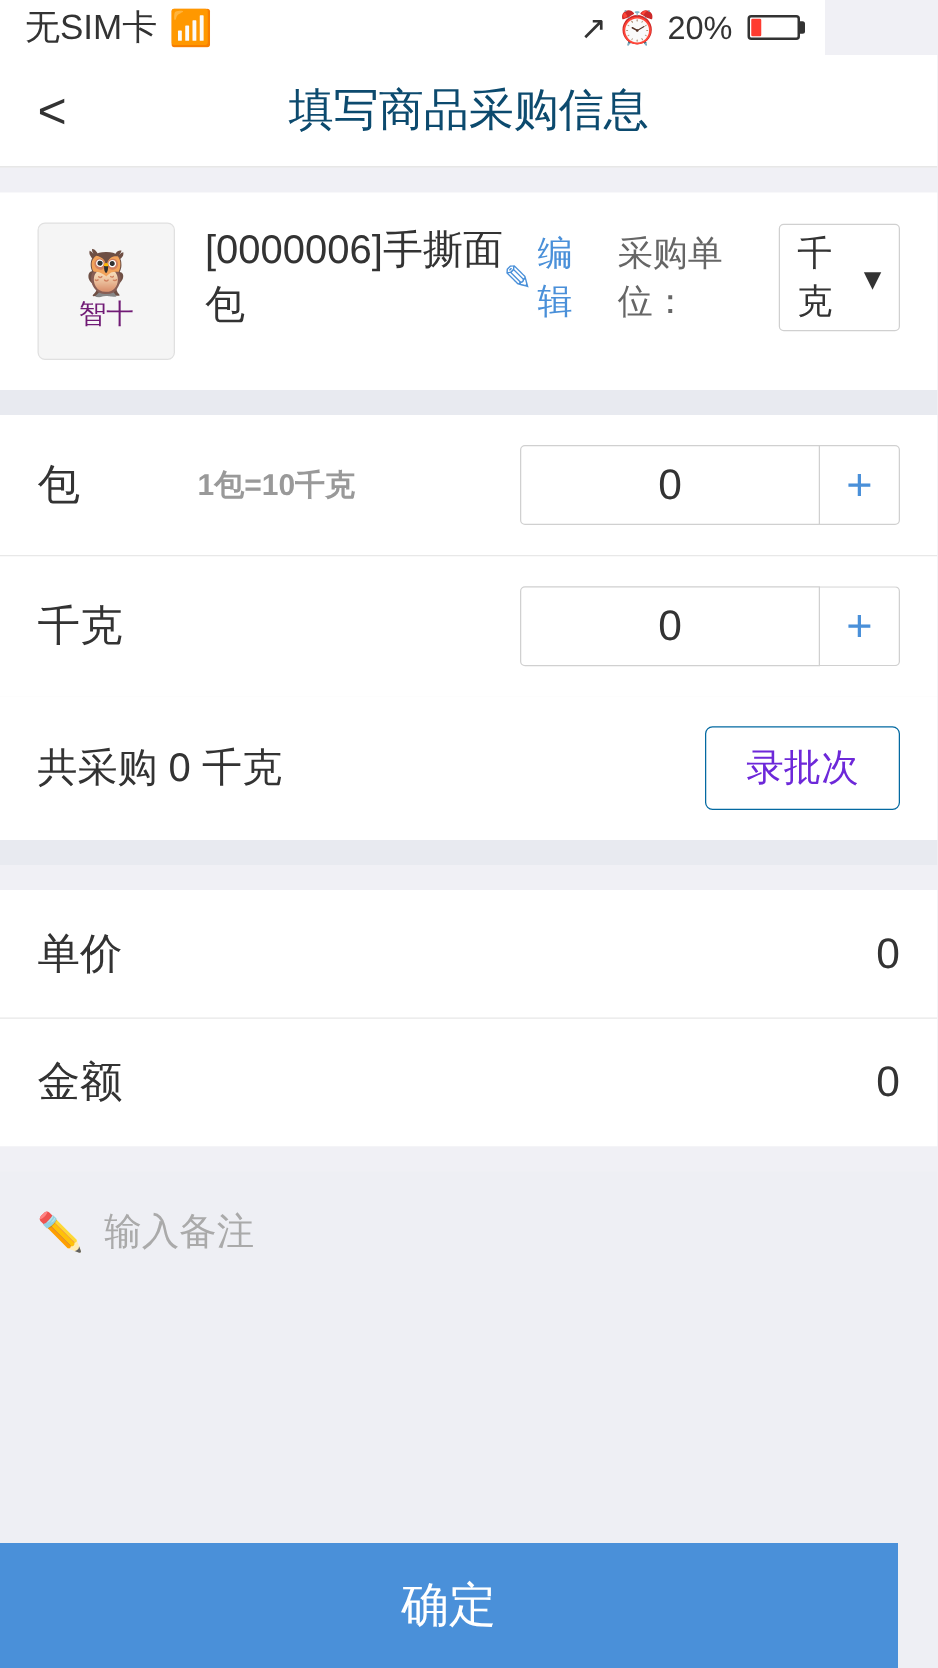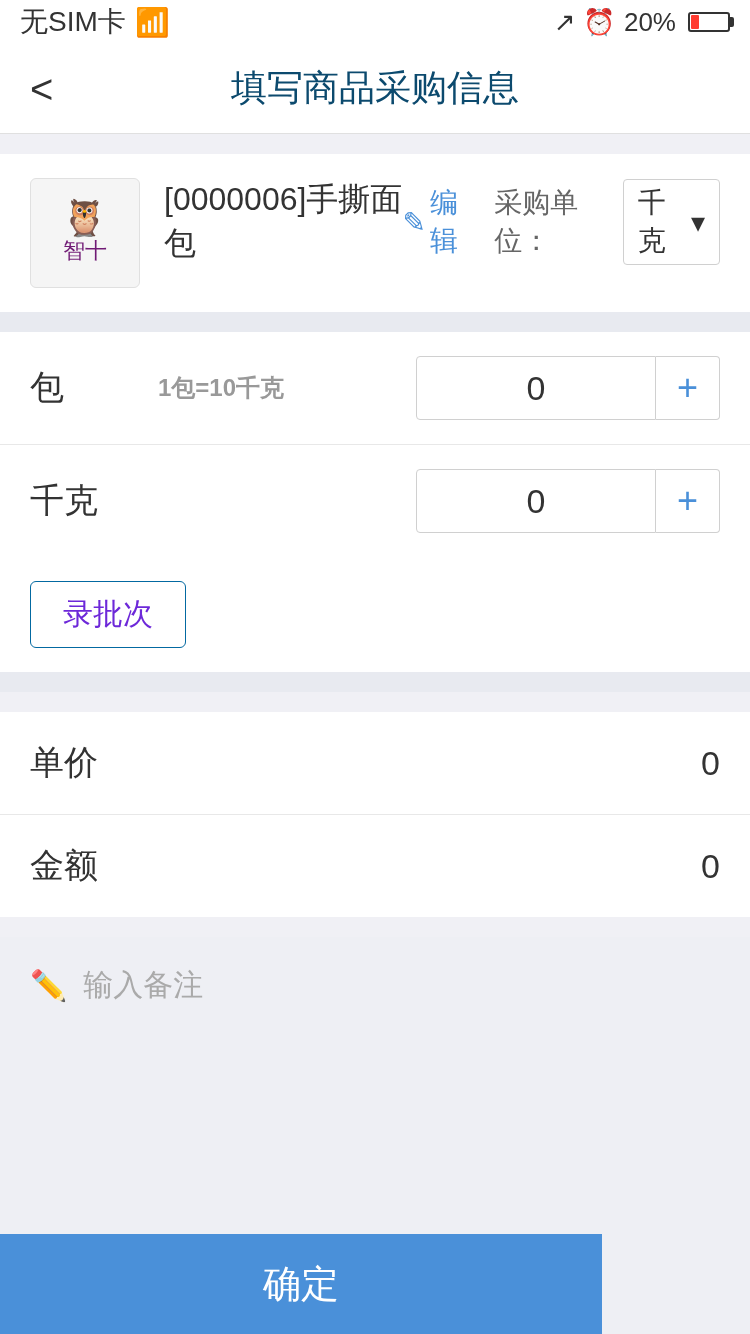--- a/index.html
+++ b/index.html
@@ -8,21 +8,21 @@
       width: 750px;
       min-height: 1334px;
       font-family: -apple-system, 'PingFang SC', 'Helvetica Neue', sans-serif;
       background: #f0f0f5;
       font-size: 32px;
       color: #333;
     }
 
     
     .status-bar {
-      width: 750px;
+      width: 660px;
       height: 44px;
       background: #fff;
       display: flex;
       align-items: center;
       justify-content: space-between;
       padding: 0 20px;
       font-size: 28px;
       color: #333;
     }
     .status-left { display: flex; align-items: center; gap: 10px; }
@@ -306,21 +306,21 @@
       font-size: 30px;
       color: #aaa;
     }
     .notes-placeholder {
       font-size: 30px;
       color: #aaa;
     }
 
     
     .confirm-btn {
-      width: 602px;
+      width: 718px;
       height: 100px;
       background: #4a90d9;
       color: #fff;
       font-size: 38px;
       border: none;
       cursor: pointer;
       display: flex;
       align-items: center;
       justify-content: center;
       position: fixed;
@@ -401,20 +401,21 @@
     <span class="input-row-label">千克</span>
     <span class="input-row-sublabel"></span>
     <div class="input-row-right">
       <input class="qty-input" type="text" value="0" style="">
       <button class="qty-plus-btn">+</button>
     </div>
   </div>
 </div>
 
 <div class="summary-row">
+  <span class="summary-text">共采购 0 千克</span>
   <button class="summary-btn">录批次</button>
 </div>
 
 <div class="section-divider"></div>
 
 <div class="price-section">
   <div class="price-row">
     <span class="price-row-label">单价</span>
     <span class="price-row-value">0</span>
   </div>

